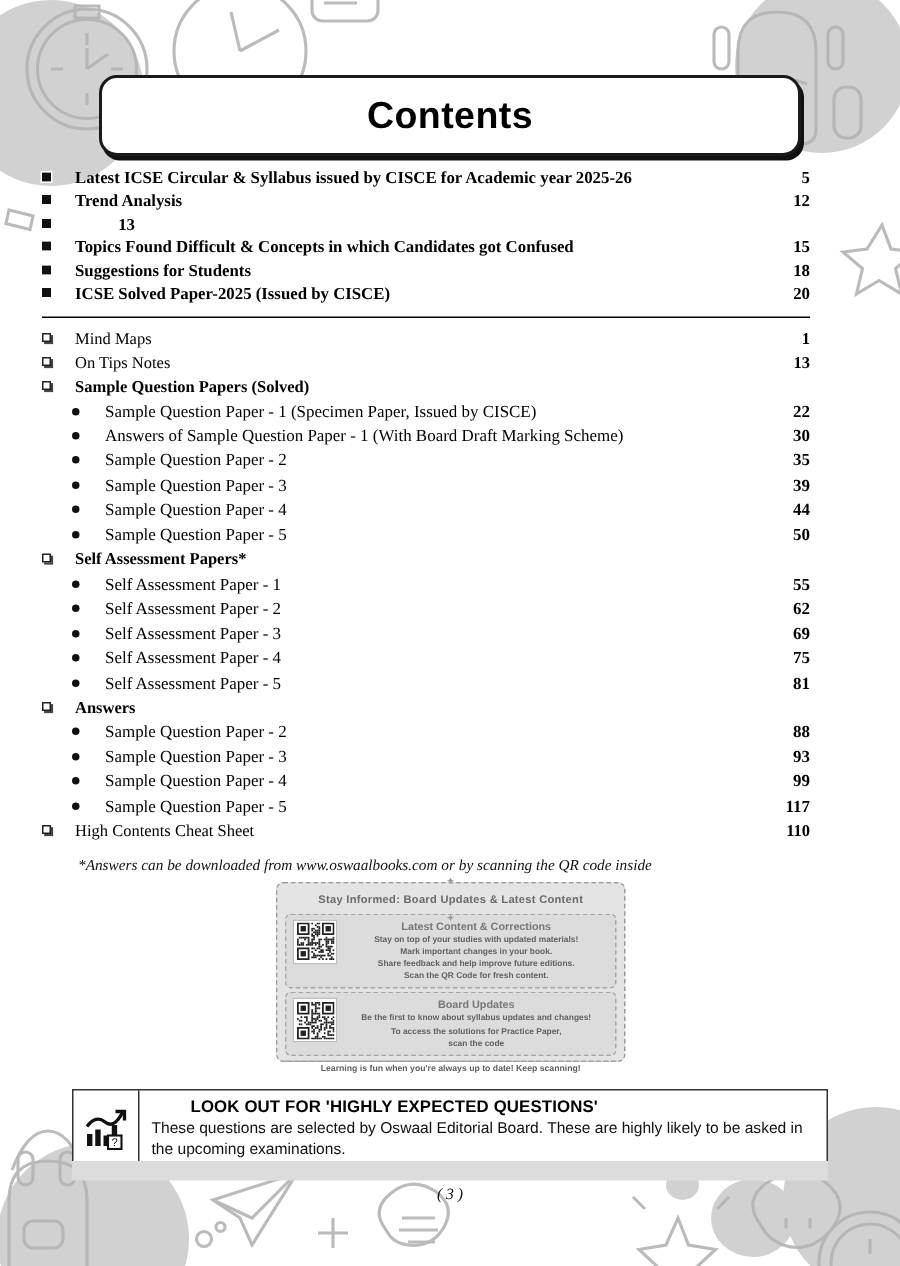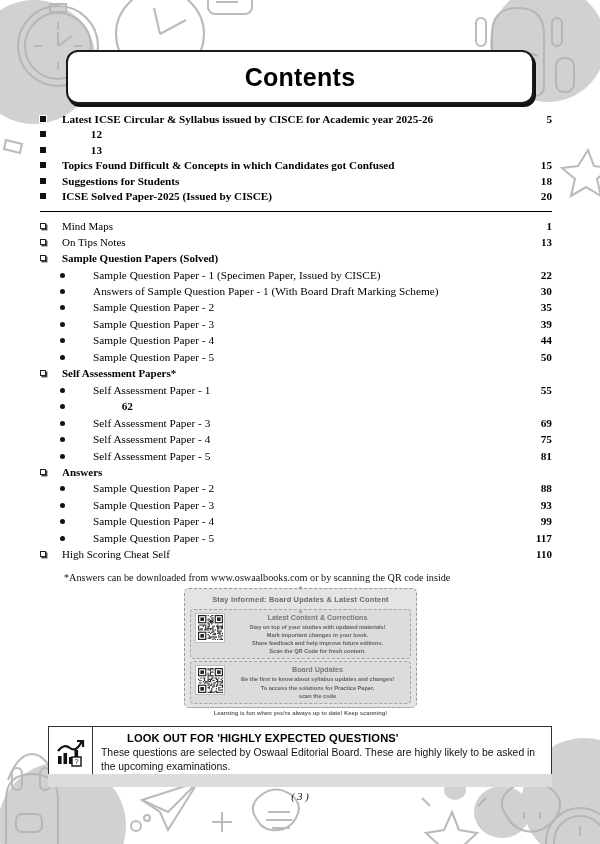--- a/index.html
+++ b/index.html
@@ -49,21 +49,21 @@
     font-family: "Liberation Sans", sans-serif;
     font-weight: bold;
     font-size: 25px;
     color: #000;
     letter-spacing: .3px;
   }
 
   
   .toc {
     position: absolute;
-    left: 40px;
+    left: 28px;
     top: 112px;
     width: 516px;
   }
 
   .row {
     display: flex;
     align-items: baseline;
     font-size: 11.4px;
     color: #000;
     line-height: 1.0;
@@ -113,26 +113,27 @@
   }
   .dot {
     display: inline-block;
     width: 5px; height: 5px;
     border-radius: 50%;
     background: #111;
   }
   .sec2 .lvl1 { font-size: 11px; padding: 2.6px 0; }
   .sec2 .lvl1.bold { font-weight: bold; }
   .sec2 .lvl1.bold .pgno { font-weight: bold; }
-  .sec2 .lvl2 { font-size: 11.3px; padding: 2.6px 0; gap: 11px; }
+  .sec2 .lvl2 { font-size: 11.3px; padding: 2.6px 0; }
   .sec2 .lvl2 .bullet { padding-left: 20px; width: 42px; flex: 0 0 42px; }
   .sec2 .lvl2 .pgno { font-weight: bold; }
   .sec2 .lvl1 .pgno { font-weight: bold; }
 
   .footnote {
+    font-style: italic;
     font-size: 10.2px;
     padding: 9px 0 0 24px;
     color: #111;
   }
 
   
   .qr-box {
     position: absolute;
     left: 184px;
     top: 588px;
@@ -335,20 +336,21 @@
   <div class="toc">
 
     <div class="sec1" id="sec1">
         <div class="row">
           <span class="bullet"><span class="sq"></span></span>
           <span class="label">Latest ICSE Circular &amp; Syllabus issued by CISCE for Academic year 2025-26</span>
           <span class="pgno">5</span>
         </div>
         <div class="row">
           <span class="bullet"><span class="sq"></span></span>
+          <span class="label">Trend Analysis</span>
           <span class="pgno">12</span>
         </div>
         <div class="row">
           <span class="bullet"><span class="sq"></span></span>
           <span class="pgno">13</span>
         </div>
         <div class="row">
           <span class="bullet"><span class="sq"></span></span>
           <span class="label">Topics Found Difficult  &amp; Concepts in which Candidates got Confused</span>
           <span class="pgno">15</span>
@@ -418,20 +420,21 @@
           <span class="label">Self Assessment Papers*</span>
           <span class="pgno"></span>
         </div>
         <div class="row lvl2">
           <span class="bullet"><span class="dot"></span></span>
           <span class="label">Self Assessment Paper - 1</span>
           <span class="pgno">55</span>
         </div>
         <div class="row lvl2">
           <span class="bullet"><span class="dot"></span></span>
+          <span class="label">Self Assessment Paper - 2</span>
           <span class="pgno">62</span>
         </div>
         <div class="row lvl2">
           <span class="bullet"><span class="dot"></span></span>
           <span class="label">Self Assessment Paper - 3</span>
           <span class="pgno">69</span>
         </div>
         <div class="row lvl2">
           <span class="bullet"><span class="dot"></span></span>
           <span class="label">Self Assessment Paper - 4</span>
@@ -462,21 +465,21 @@
           <span class="label">Sample Question Paper - 4</span>
           <span class="pgno">99</span>
         </div>
         <div class="row lvl2">
           <span class="bullet"><span class="dot"></span></span>
           <span class="label">Sample Question Paper - 5</span>
           <span class="pgno">117</span>
         </div>
         <div class="row lvl1">
           <span class="bullet"><span class="sq-open"></span></span>
-          <span class="label">High Scoring Cheat Self</span>
+          <span class="label">High Contents Cheat Sheet</span>
           <span class="pgno">110</span>
         </div>
       </div>
 
     <div class="footnote">*Answers can be downloaded from www.oswaalbooks.com or by scanning the QR code inside</div>
   </div>
 
   <div class="qr-box">
     <div class="qr-head">
       <span class="ic">✦</span>

